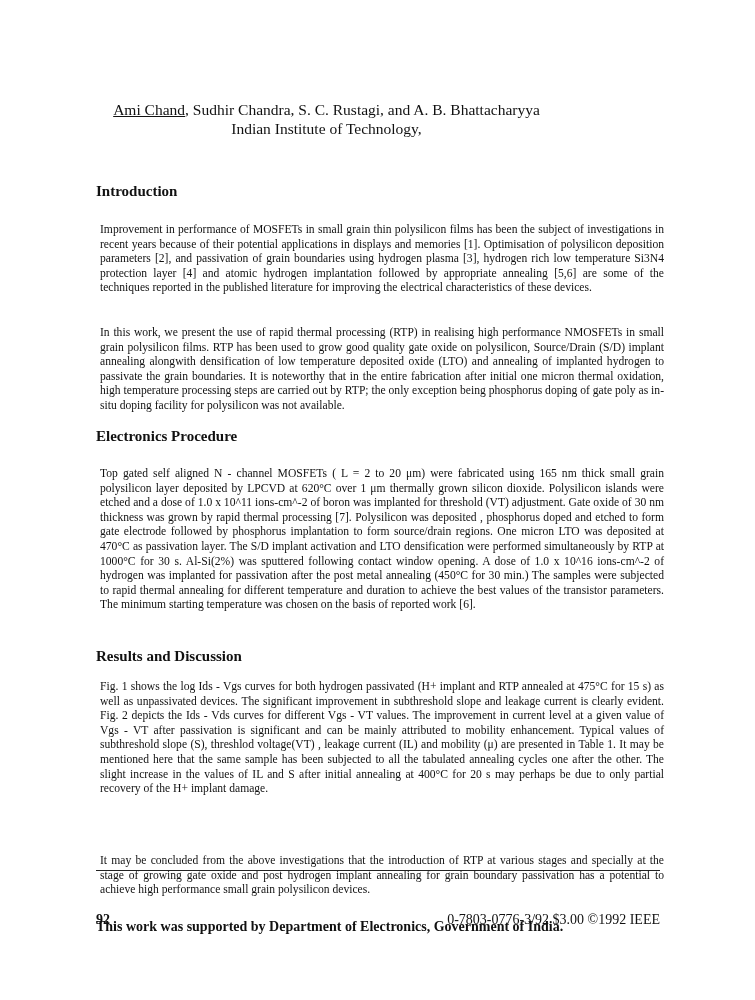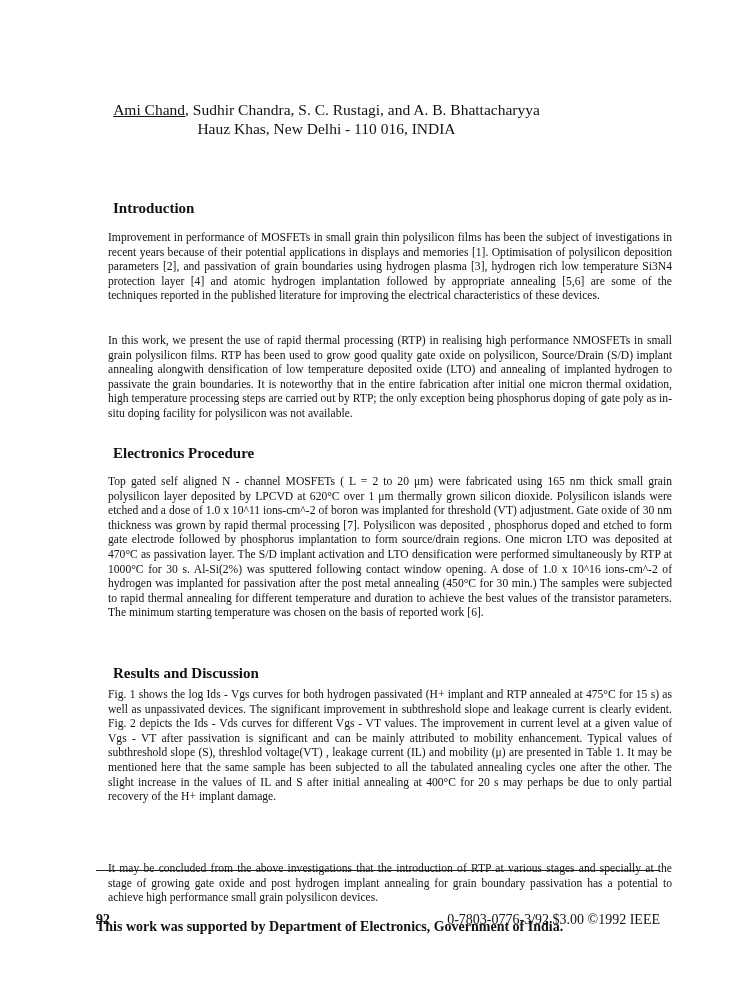--- a/index.html
+++ b/index.html
@@ -4,38 +4,38 @@
 <style>
   html, body { margin: 0; padding: 0; background: #ffffff; }
   body { width: 755px; height: 1000px; position: relative; overflow: hidden;
          font-family: "Liberation Serif", "DejaVu Serif", serif; color: #111; }
   .page { position: absolute; left: 0; top: 0; width: 755px; height: 1000px; }
   .title { position: absolute; top: 62px; left: 0; width: 755px; text-align: center;
            font-weight: bold; font-size: 14.5px; letter-spacing: 0.1px; }
   .authors { position: absolute; top: 100px; left: 0; width: 653px; text-align: center;
              font-size: 15.5px; line-height: 19px; }
   .authors .u { text-decoration: underline; }
-  h2 { position: absolute; left: 96px; margin: 17px; font-size: 15px; font-weight: bold; }
-  .para { position: absolute; left: 96px; width: 564px; margin: 12px; font-size: 11.6px;
+  h2 { position: absolute; left: 96px; margin: 0; font-size: 15px; font-weight: bold; }
+  .para { position: absolute; left: 96px; width: 564px; margin: 4px; font-size: 11.6px;
           line-height: 14.6px; text-align: justify; }
   .rule { position: absolute; left: 96px; top: 870px; width: 564px; height: 0;
           border-top: 1.2px solid #222; }
   .footnote { position: absolute; left: 96px; top: 919px; font-size: 14px; font-weight: bold; }
   .pagenum { position: absolute; left: 96px; top: 912px; font-size: 14px; font-weight: bold; }
   .copyright { position: absolute; right: 95px; top: 912px; font-size: 14px; margin-left: 12px; }
 </style>
 </head>
 <body>
 
 <div class="page">
 
 
   <div class="authors">
     <div><span class="u">Ami Chand</span><span>, Sudhir Chandra, S. C. Rustagi, and A. B. Bhattacharyya</span></div>
-    <div>Hauz Khas, New Delhi - 110 016, INDIA</div>
+    <div>Indian Institute of Technology,</div>
   </div>
 
   <h2 style="top:183px">Introduction</h2>
   <p class="para" style="top:219px">Improvement in performance of MOSFETs in small grain thin polysilicon films has been the subject of investigations in recent years because of their potential applications in displays and memories [1]. Optimisation of polysilicon deposition parameters [2], and passivation of grain boundaries using hydrogen plasma [3], hydrogen rich low temperature Si3N4 protection layer [4] and atomic hydrogen implantation followed by appropriate annealing [5,6] are some of the techniques reported in the published literature for improving the electrical characteristics of these devices.</p>
   <p class="para" style="top:322px">In this work, we present the use of rapid thermal processing (RTP) in realising high performance NMOSFETs in small grain polysilicon films. RTP has been used to grow good quality gate oxide on polysilicon, Source/Drain (S/D) implant annealing alongwith densification of low temperature deposited oxide (LTO) and annealing of implanted hydrogen to passivate the grain boundaries. It is noteworthy that in the entire fabrication after initial one micron thermal oxidation, high temperature processing steps are carried out by RTP; the only exception being phosphorus doping of gate poly as in-situ doping facility for polysilicon was not available.</p>
 
   <h2 style="top:428px">Electronics Procedure</h2>
   <p class="para" style="top:463px">Top gated self aligned N - channel MOSFETs ( L = 2 to 20 μm) were fabricated using 165 nm thick small grain polysilicon layer deposited by LPCVD at 620°C over 1 μm thermally grown silicon dioxide. Polysilicon islands were etched and a dose of 1.0 x 10^11 ions-cm^-2 of boron was implanted for threshold (VT) adjustment. Gate oxide of 30 nm thickness was grown by rapid thermal processing [7]. Polysilicon was deposited , phosphorus doped and etched to form gate electrode followed by phosphorus implantation to form source/drain regions. One micron LTO was deposited at 470°C as passivation layer. The S/D implant activation and LTO densification were performed simultaneously by RTP at 1000°C for 30 s. Al-Si(2%) was sputtered following contact window opening. A dose of 1.0 x 10^16 ions-cm^-2 of hydrogen was implanted for passivation after the post metal annealing (450°C for 30 min.) The samples were subjected to rapid thermal annealing for different temperature and duration to achieve the best values of the transistor parameters. The minimum starting temperature was chosen on the basis of reported work [6].</p>
 
   <h2 style="top:648px">Results and Discussion</h2>

